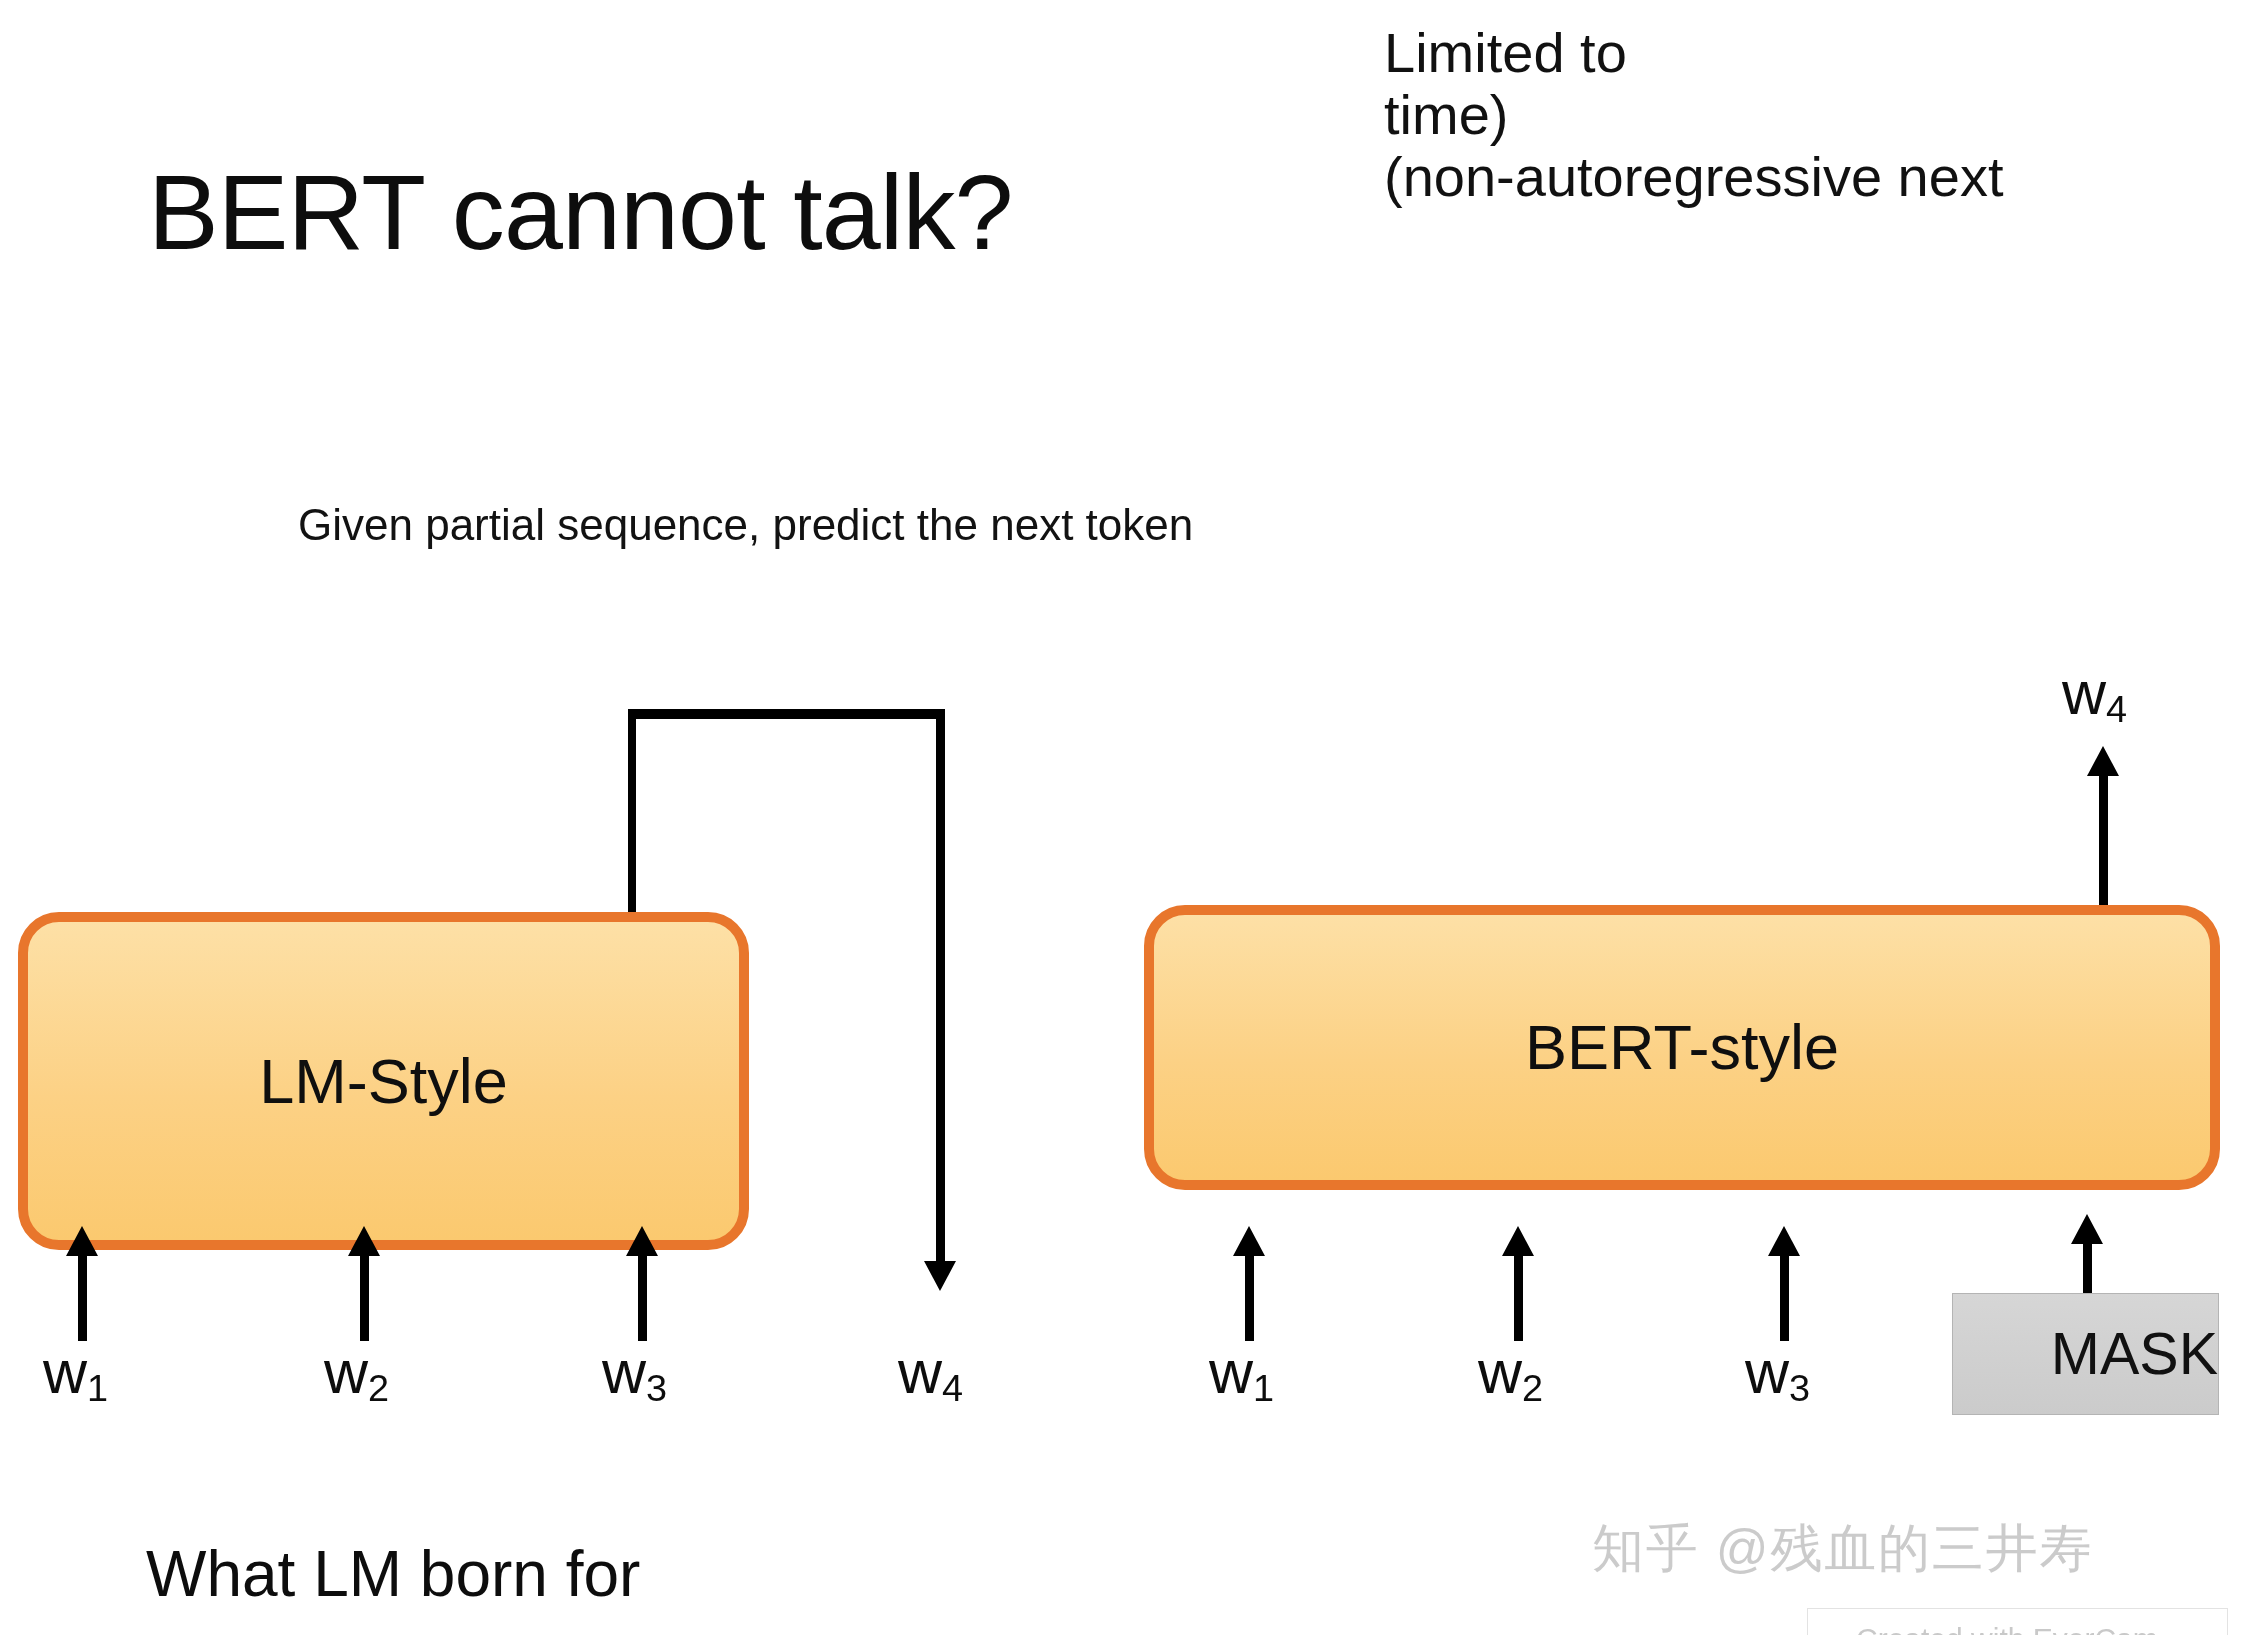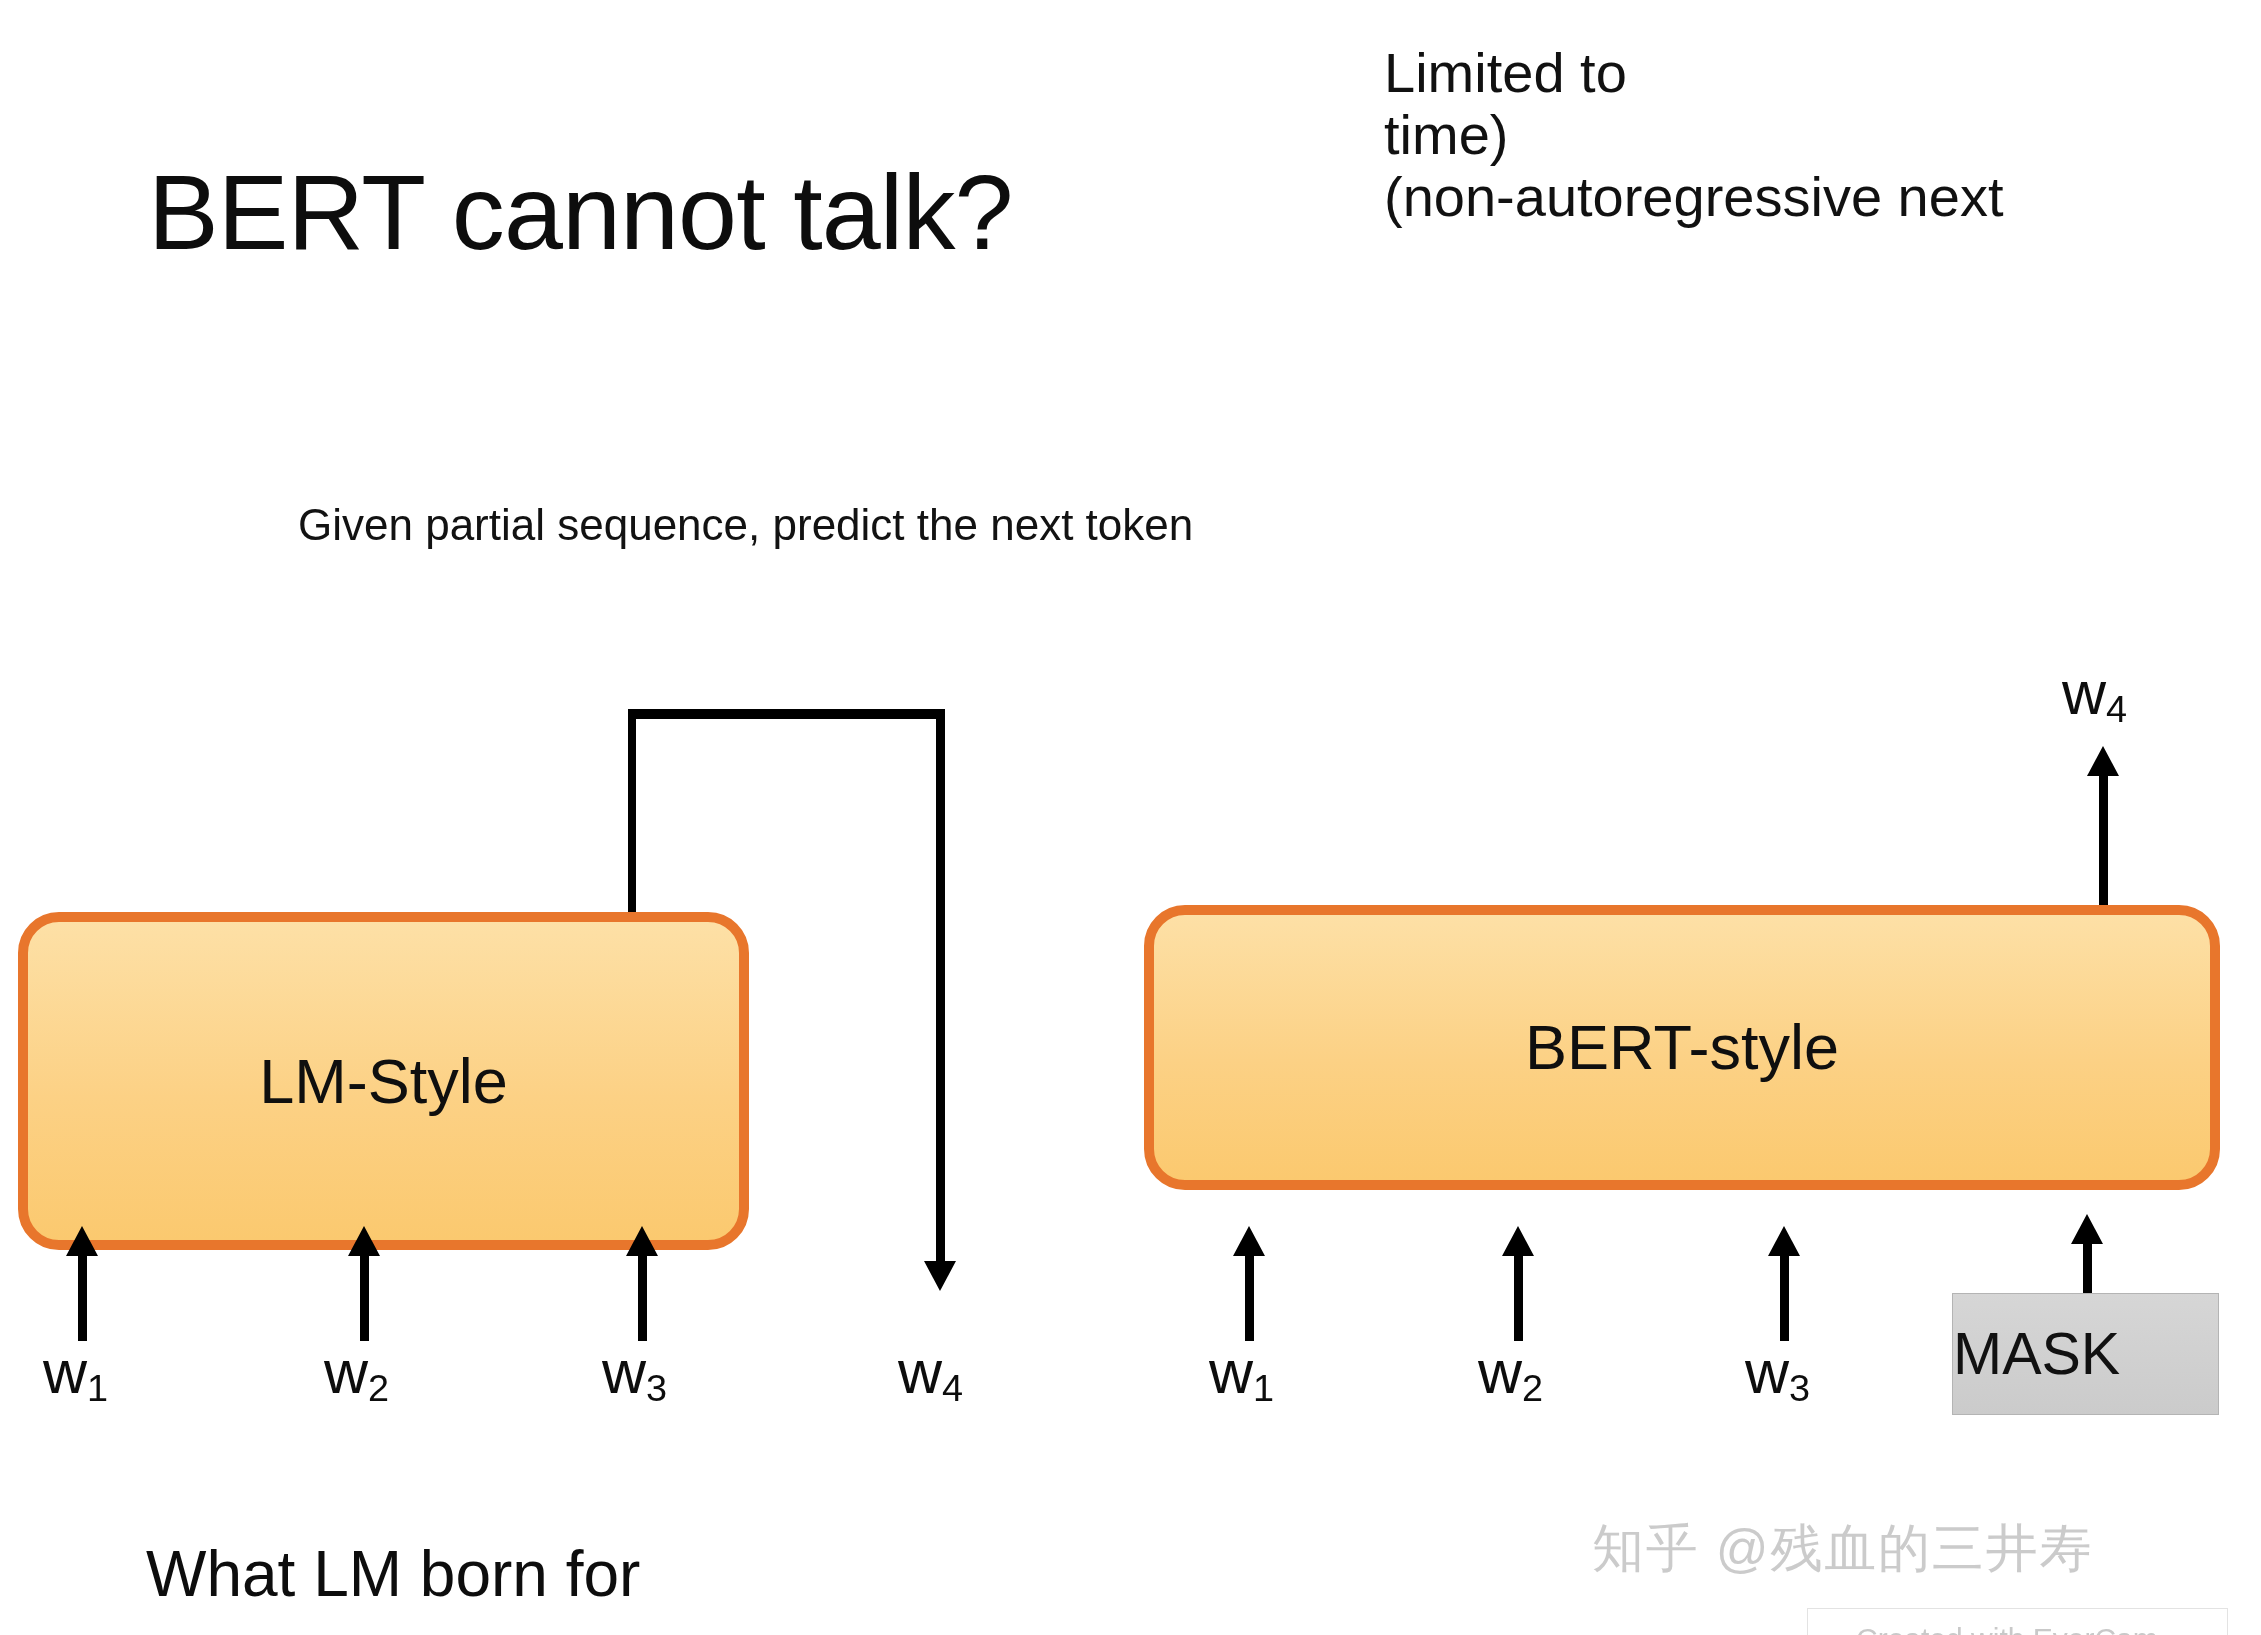--- a/index.html
+++ b/index.html
@@ -27,21 +27,21 @@
     line-height: 1.0;
     color: #0d0d0d;
     font-weight: 400;
     letter-spacing: -0.9px;
     white-space: nowrap;
   }
 
   
   #note {
     left: 1384px;
-    top: 42px;
+    top: 22px;
     width: 833px;
     font-size: 56px;
     line-height: 1.11;
     color: #111111;
   }
   #note .note-line { display: block; white-space: nowrap; }
   #dot-wrap {
     display: inline-block;
     position: relative;
     width: 54px;
@@ -139,21 +139,21 @@
   #mask-chip {
     left: 1952px;
     top: 1293px;
     width: 267px;
     height: 122px;
     background: linear-gradient(180deg, #d6d6d6 0%, #cbcbcb 100%);
     border: 1.8px solid #b4b4b4;
     box-sizing: border-box;
     display: flex;
     align-items: center;
-    justify-content: flex-start;
+    justify-content: flex-end;
     font-size: 59px;
     color: #111111;
   }
 
   
   .caption {
     font-size: 64px;
     line-height: 1;
     color: #0d0d0d;
     white-space: nowrap;

